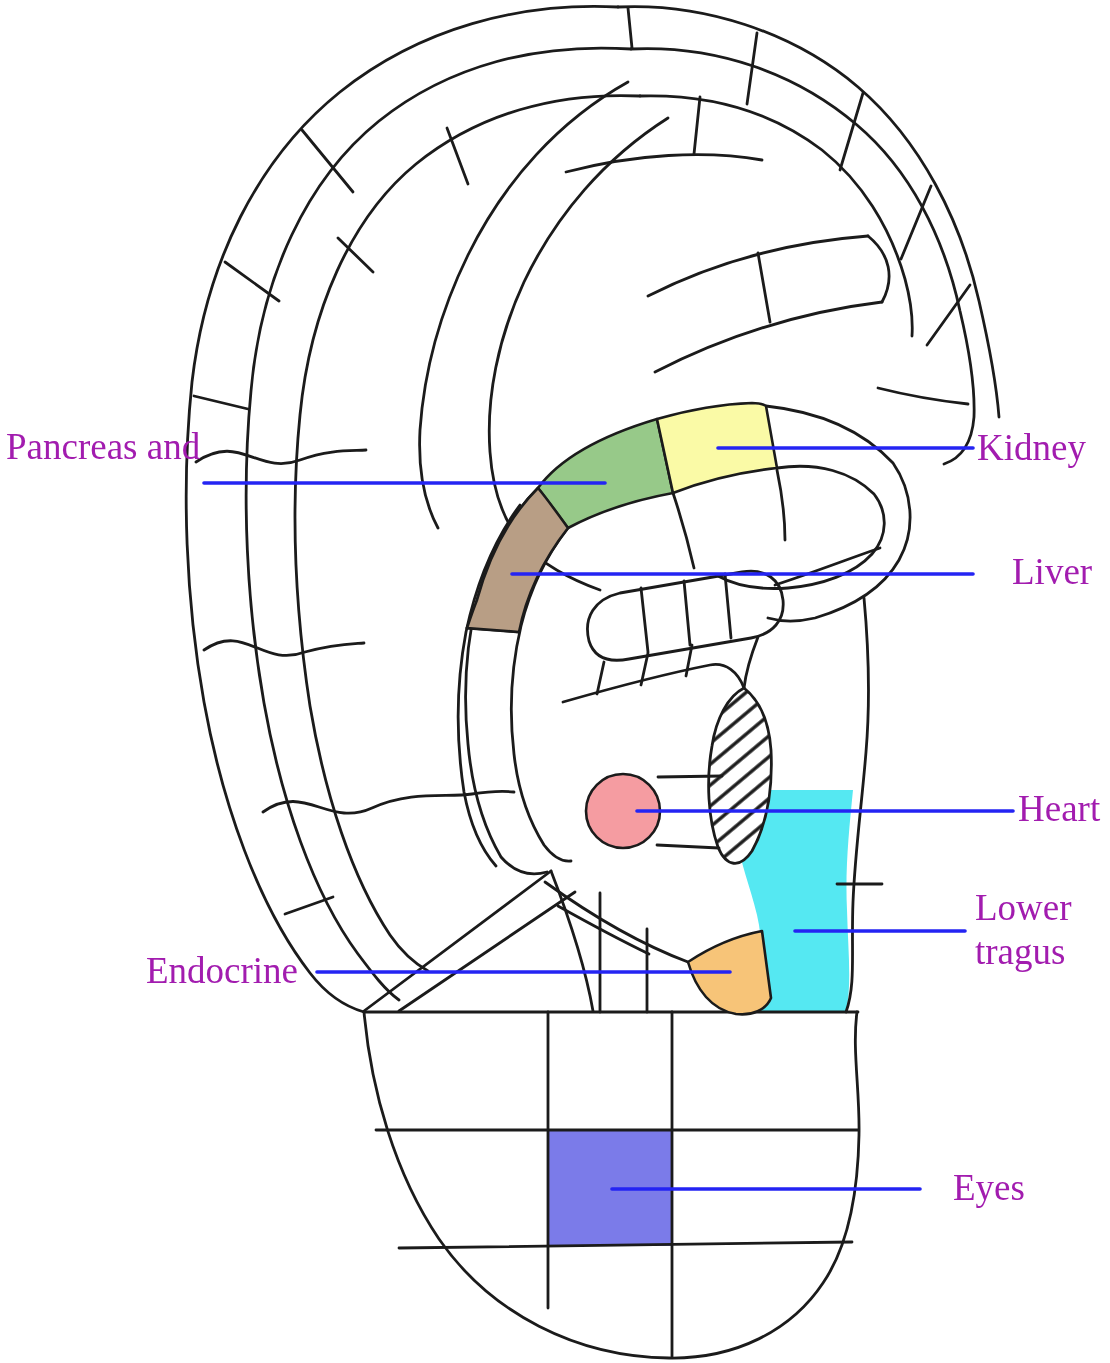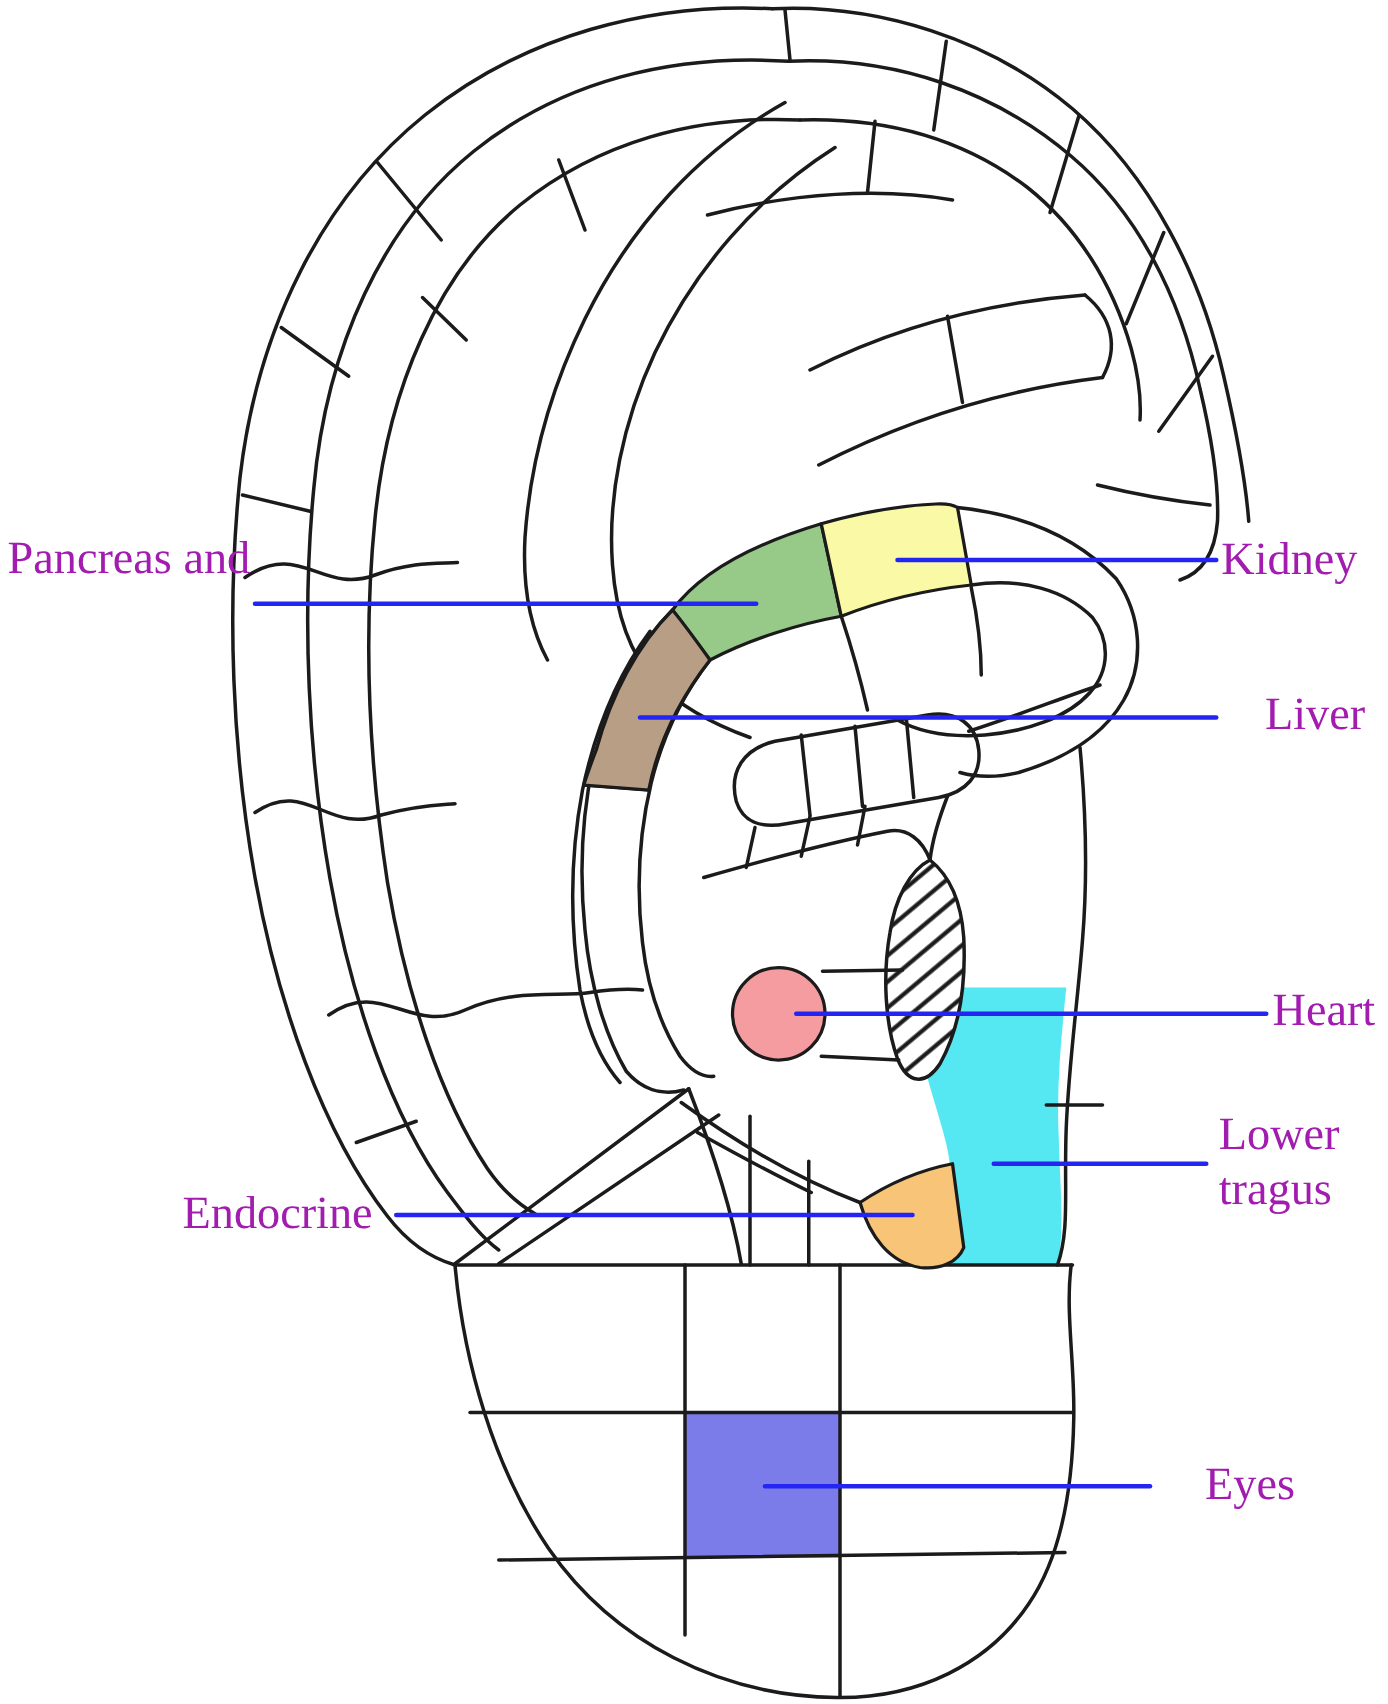--- a/index.html
+++ b/index.html
@@ -118,15 +118,15 @@
   <div>Pancreas and</div>
 </div>
 <div class="lbl" style="left:977px;top:428px;text-align:right;">Kidney</div>
 <div class="lbl" style="left:978px;top:552px;margin-left:34px;">Liver</div>
 <div class="lbl" style="left:1018px;top:789px;">Heart</div>
 <div class="lbl lbl2" style="left:975px;top:886px;font-family:Liberation Serif, serif;">
   <div>Lower</div>
   <div>tragus</div>
 </div>
 <div class="lbl" style="left:146px;top:951px;">Endocrine</div>
-<div class="lbl" style="left:953px;top:1168px;margin-left:11px;">Eyes</div>
+<div class="lbl" style="left:953px;top:1168px;">Eyes</div>
 
 </div>
 
 </body></html>

